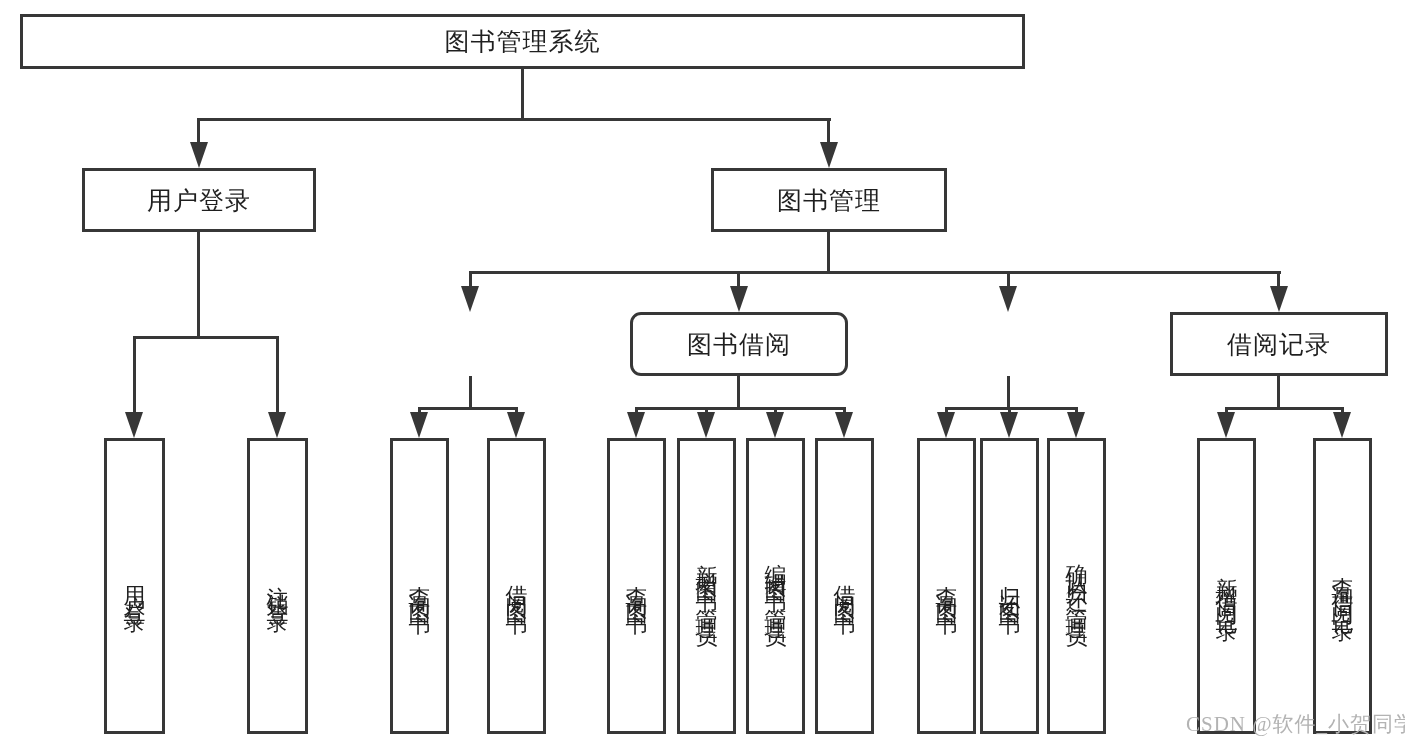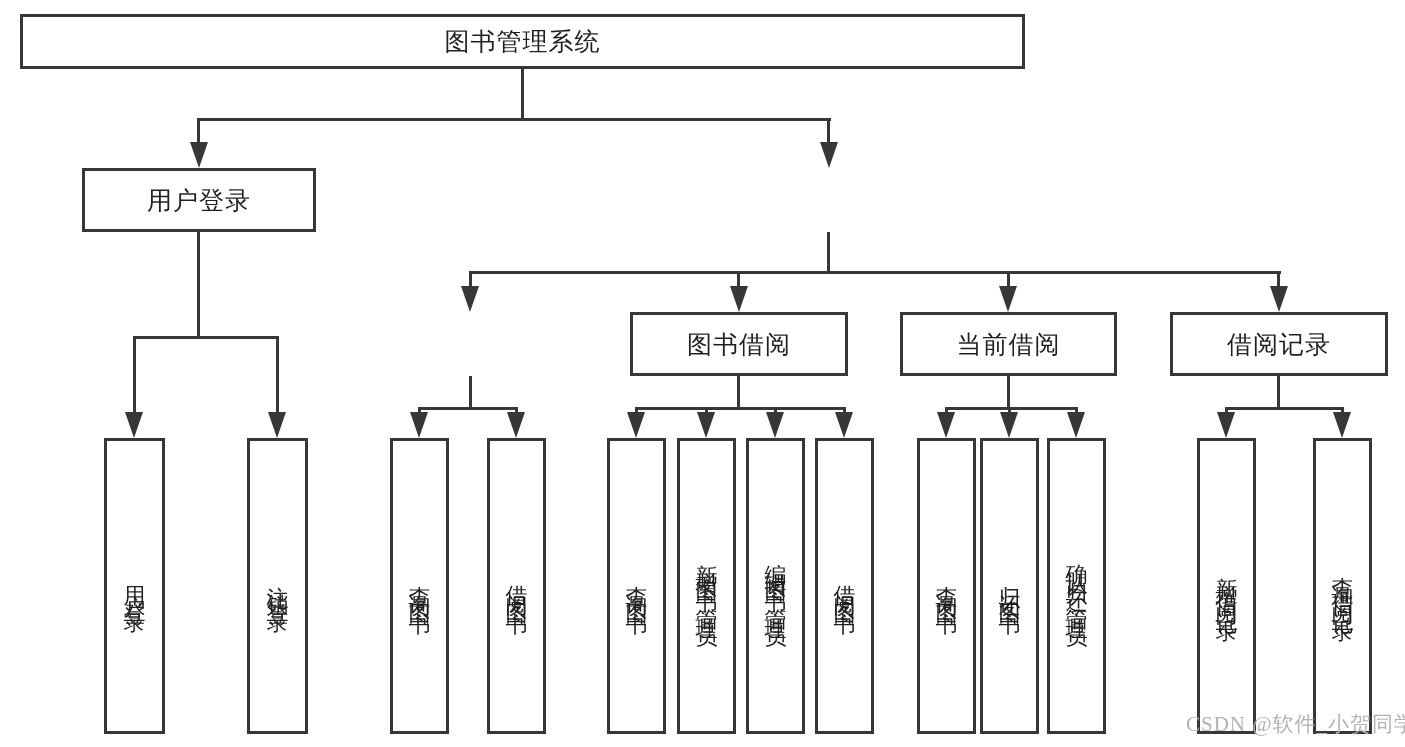--- a/index.html
+++ b/index.html
@@ -44,44 +44,44 @@
   <div class="vline" style="left:521px;top:69px;height:49px;"></div>
   <div class="hline" style="left:197px;top:118px;width:634px;"></div>
   <div class="vline" style="left:197px;top:118px;height:26px;"></div>
   <div class="arrow" style="left:190px;top:142px;"></div>
   <div class="vline" style="left:827px;top:118px;height:26px;"></div>
   <div class="arrow" style="left:820px;top:142px;"></div>
 
   <div class="box" style="left:82px;top:168px;width:234px;height:64px;">
     <span>用户登录</span>
   </div>
+  <div class="box" style="left:711px;top:168px;width:236px;height:64px;">
+    <span>图书管理</span>
+  </div>
 
   <div class="vline" style="left:197px;top:232px;height:104px;"></div>
   <div class="hline" style="left:133px;top:336px;width:146px;"></div>
   <div class="vline" style="left:133px;top:336px;height:78px;"></div>
   <div class="arrow" style="left:125px;top:412px;"></div>
   <div class="vline" style="left:276px;top:336px;height:78px;"></div>
   <div class="arrow" style="left:268px;top:412px;"></div>
 
   <div class="vline" style="left:827px;top:232px;height:39px;"></div>
   <div class="hline" style="left:469px;top:271px;width:812px;"></div>
   <div class="vline" style="left:469px;top:271px;height:17px;"></div>
   <div class="arrow" style="left:461px;top:286px;"></div>
   <div class="vline" style="left:737px;top:271px;height:17px;"></div>
   <div class="arrow" style="left:730px;top:286px;"></div>
   <div class="vline" style="left:1007px;top:271px;height:17px;"></div>
   <div class="arrow" style="left:999px;top:286px;"></div>
   <div class="vline" style="left:1277px;top:271px;height:17px;"></div>
   <div class="arrow" style="left:1270px;top:286px;"></div>
 
-  <div class="box" style="left:630px;top:312px;width:218px;height:64px;">
+  <div class="box" style="left:630px;top:312px;width:218px;height:64px;border-radius:11px;">
     <span>图书借阅</span>
-  </div>
-  <div class="box" style="left:900px;top:312px;width:217px;height:64px;">
-    <span>当前借阅</span>
   </div>
   <div class="box" style="left:1170px;top:312px;width:218px;height:64px;">
     <span>借阅记录</span>
   </div>
 
   <div class="vline" style="left:469px;top:376px;height:31px;"></div>
   <div class="hline" style="left:418px;top:407px;width:100px;"></div>
   <div class="vline" style="left:418px;top:407px;height:8px;"></div>
   <div class="arrow" style="left:410px;top:412px;"></div>
   <div class="vline" style="left:515px;top:407px;height:8px;"></div>

